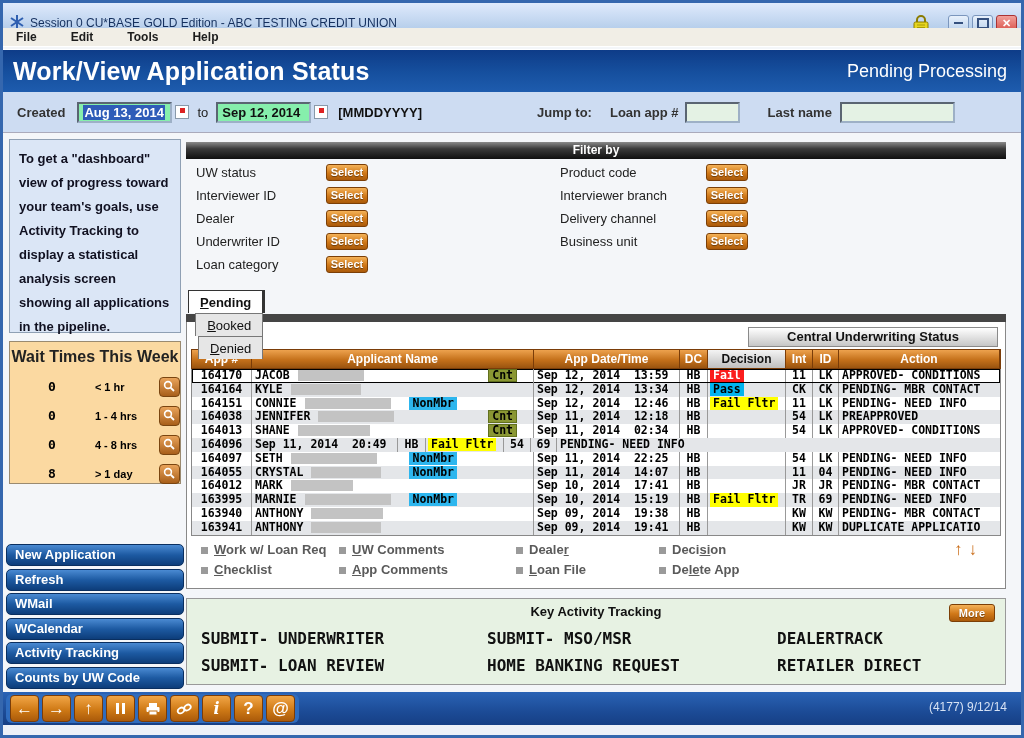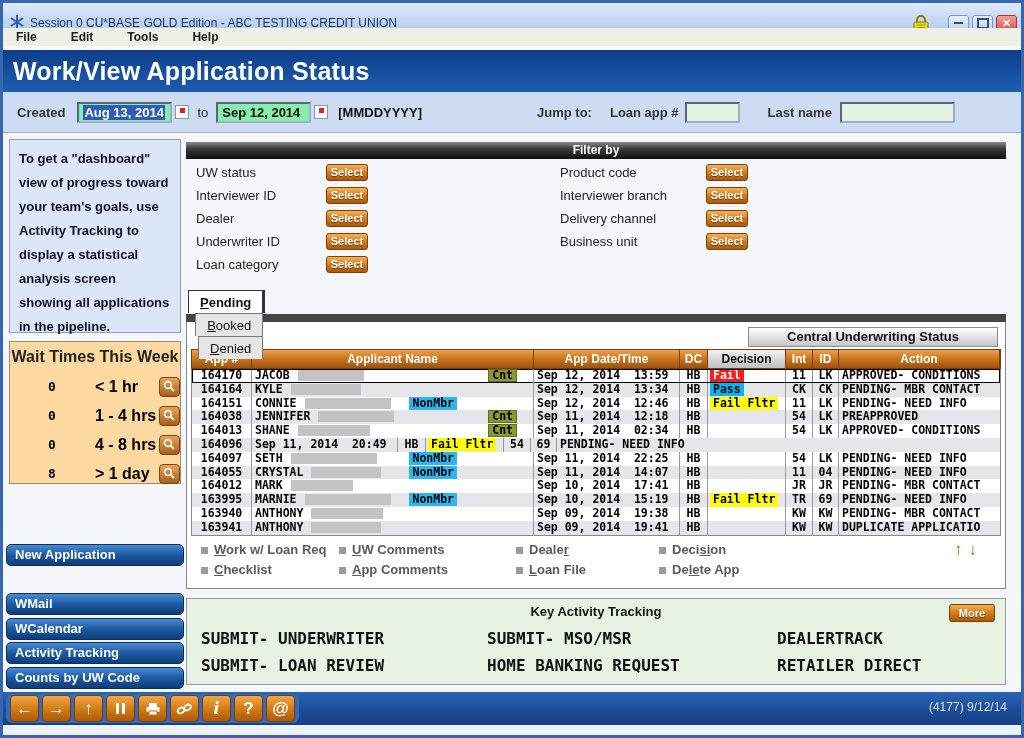--- a/index.html
+++ b/index.html
@@ -50,21 +50,21 @@
 
   
   .info-box { position:absolute; left:6px; top:136px; width:172px; height:194px;
     background:#dbe6f6; border:1px solid #8fa0b4; padding:7px 9px; font-size:13px; font-weight:bold;
     color:#101020; line-height:24px; }
   .wait-box { position:absolute; left:6px; top:338px; width:172px; height:143px;
     background:#fbd9a1; border:1px solid #9a8a70; padding-top:6px; }
   .wait-box .wt-title { font-size:16px; font-weight:bold; color:#222; text-align:center; margin-bottom:6px; }
   .wt-row { display:flex; align-items:center; height:29px; padding-left:38px; }
   .wt-count { width:20px; font-size:13px; font-weight:bold; font-family:"DejaVu Sans Mono",monospace; }
-  .wt-label { width:68px; font-size:16px; font-weight:bold;margin-left:28px; }
+  .wt-label { width:68px; font-size:11px; font-weight:bold;margin-left:28px; }
   .wt-btn { width:22px; height:20px; border:1px solid #7a4510; border-radius:4px;
     background:linear-gradient(#e9a35a,#a85f1a); display:flex; align-items:center; justify-content:center; }
   .nav-btn { position:absolute; left:3px; width:178px; height:22px; border-radius:5px;
     background:linear-gradient(180deg,#4a8ad2 0%,#1d5aa2 50%,#0d3d7a 100%);
     border:1px solid #0a2f60; color:#fff; font-size:13px; font-weight:bold;
     line-height:20px; padding-left:8px; }
 
   
   .filterbar { position:absolute; left:183px; top:139px; width:820px; height:17px;
     background:linear-gradient(180deg,#8a8a8a 0%,#3a3a3a 40%,#101010 100%);
@@ -189,20 +189,21 @@
 
   <div class="menubar">
       <span class="menu-item">File</span>
       <span class="menu-item">Edit</span>
       <span class="menu-item">Tools</span>
       <span class="menu-item">Help</span>
     </div>
 
   <div class="banner">
     <h1>Work/View Application Status</h1>
+    <span class="sub">Pending Processing</span>
   </div>
 
   <div class="datebar">
     <span class="lbl" style="margin-left:14px">Created</span>
     <span class="field date" style="margin-left:12px">
         <span class="sel-text">Aug 13, 2014</span>
       </span>
     <span class="cal-icon"></span>
     <span style="margin:0 8px">to</span>
     <span class="field date">
@@ -501,17 +502,18 @@
         </span>
         <span class="tb-btn serif-i">i</span>
         <span class="tb-btn">?</span>
         <span class="tb-btn">@</span>
       </div>
     <span class="tb-status">(4177) 9/12/14</span>
   </div>
   <div class="bottomstrip"></div>
 
 <div class="nav-btn" style="top: 541px;">New Application</div>
+    <div class="nav-btn" style="top: 565.5px;">Refresh</div>
     <div class="nav-btn" style="top: 614.5px;">WCalendar</div>
     <div class="nav-btn" style="top: 590px;">WMail</div>
     <div class="nav-btn" style="top: 639px;">Activity Tracking</div>
     <div class="nav-btn" style="top: 663.5px;">Counts by UW Code</div>
   </div>
 
 </body></html>

